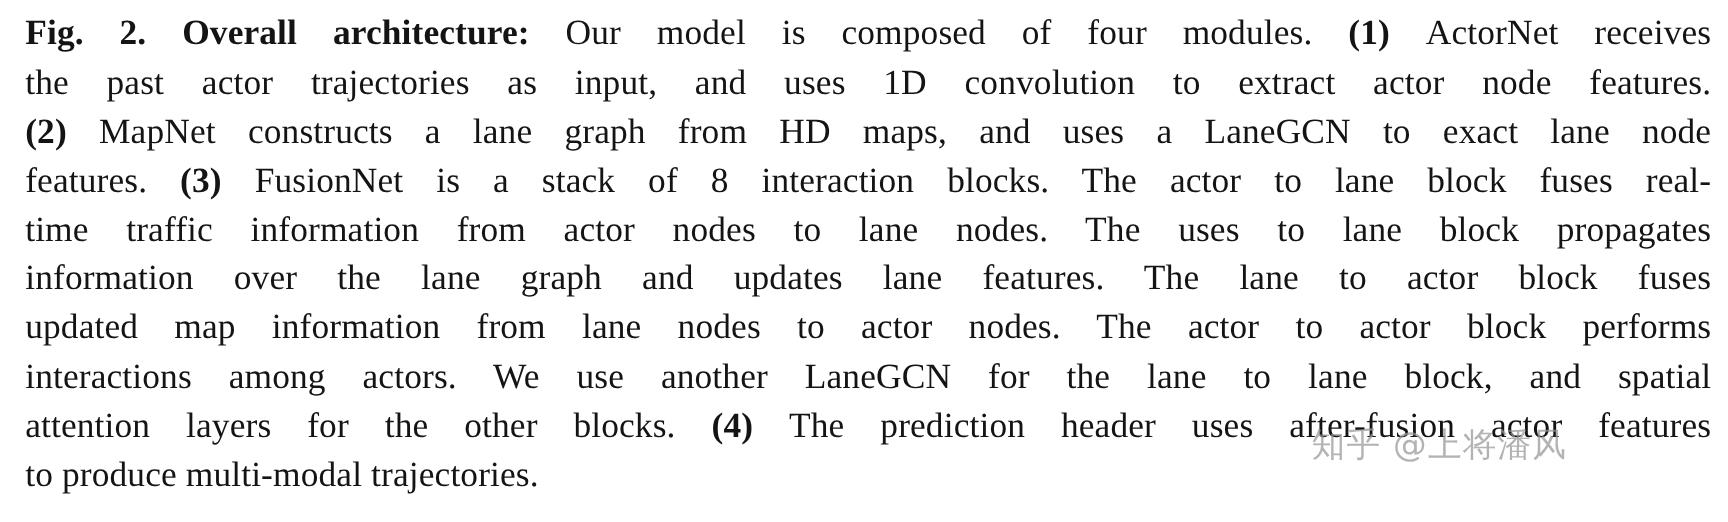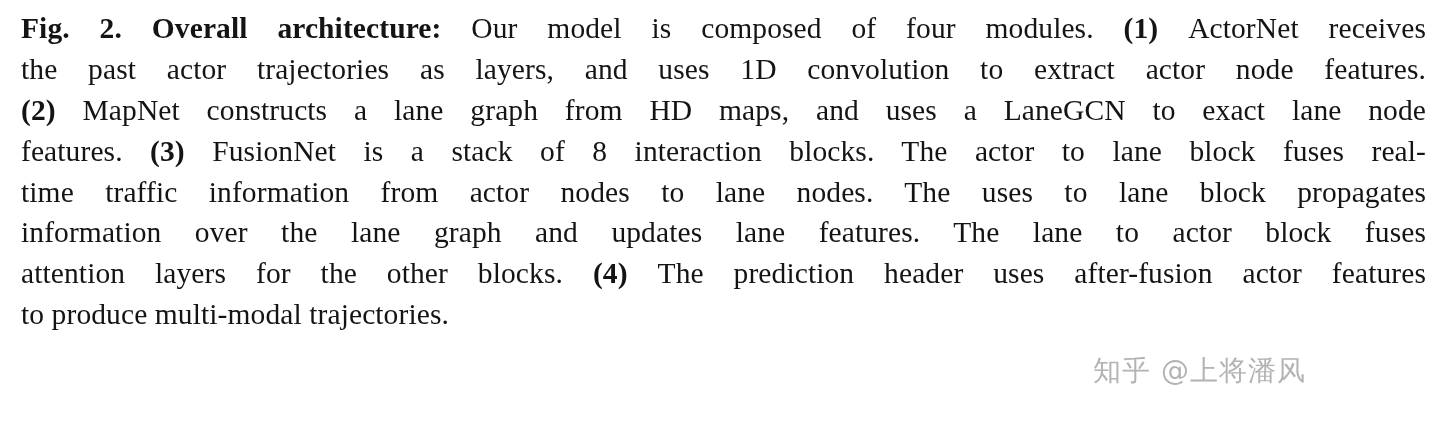--- a/index.html
+++ b/index.html
@@ -47,22 +47,24 @@
       letter-spacing: 1px;
       white-space: nowrap;
       pointer-events: none;
     }
   </style>
 </head>
 <body>
 
 <div class="caption">
   <span class="line"><span class="b">Fig. 2. Overall architecture: </span><span>Our model is composed of four modules. </span><span class="b">(1) </span><span>ActorNet receives</span></span>
-  <span class="line"><span>the past actor trajectories as layers, and uses 1D convolution to extract actor node features.</span></span>
+  <span class="line"><span>the past actor trajectories as input, and uses 1D convolution to extract actor node features.</span></span>
   <span class="line"><span class="b">(2) </span><span>MapNet constructs a lane graph from HD maps, and uses a LaneGCN to exact lane node</span></span>
   <span class="line"><span>features. </span><span class="b">(3) </span><span>FusionNet is a stack of 8 interaction blocks. The actor to lane block fuses real-</span></span>
   <span class="line"><span>time traffic information from actor nodes to lane nodes. The uses to lane block propagates</span></span>
   <span class="line"><span>information over the lane graph and updates lane features. The lane to actor block fuses</span></span>
+  <span class="line"><span>updated map information from lane nodes to actor nodes. The actor to actor block performs</span></span>
+  <span class="line"><span>interactions among actors. We use another LaneGCN for the lane to lane block, and spatial</span></span>
   <span class="line"><span>attention layers for the other blocks. </span><span class="b">(4) </span><span>The prediction header uses after-fusion actor features</span></span>
   <span class="line last"><span>to produce multi-modal trajectories.</span></span>
 </div>
 
 <div class="watermark">知乎 @上将潘风</div>
 
 </body></html>

